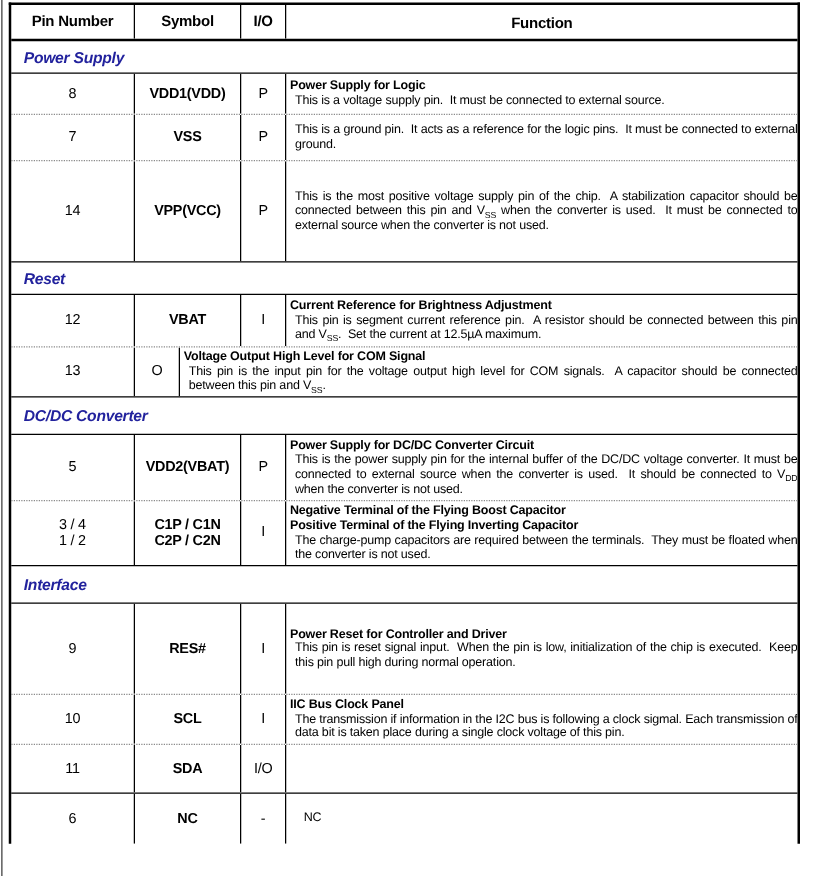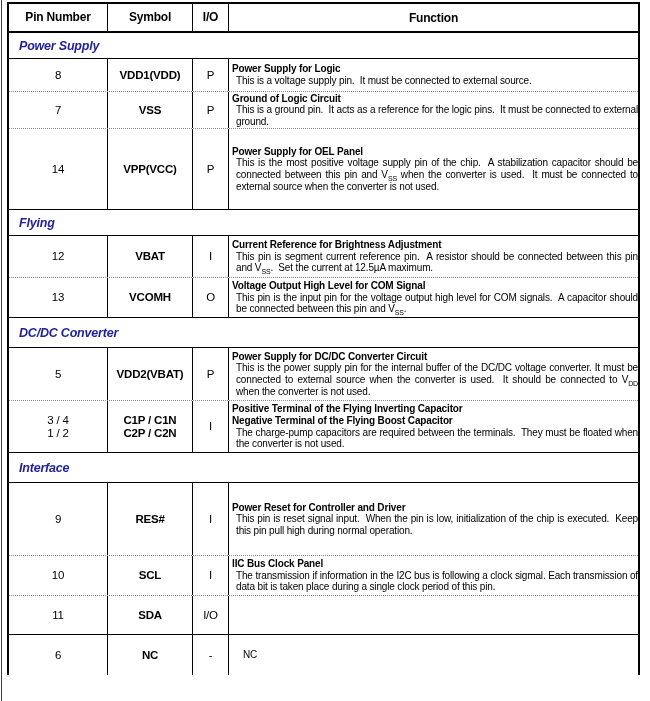--- a/index.html
+++ b/index.html
@@ -87,52 +87,49 @@
         <div class="t">Power Supply for Logic</div>
         <div class="d">This is a voltage supply pin.&nbsp; It must be connected to external source.</div>
       </div>
     </div>
 
     <div class="row dotted h37">
       <div class="c c1">7</div>
       <div class="c c2">VSS</div>
       <div class="c c3">P</div>
       <div class="c c4">
-        <div class="t">Ground of Logic Circuit</div>
         <div class="d">This is a ground pin.&nbsp; It acts as a reference for the logic pins.&nbsp; It must be connected to external ground.</div>
       </div>
     </div>
 
     <div class="row solid h81">
       <div class="c c1">14</div>
       <div class="c c2">VPP(VCC)</div>
       <div class="c c3">P</div>
       <div class="c c4">
-        <div class="t">Power Supply for OEL Panel</div>
         <div class="d">This is the most positive voltage supply pin of the chip.&nbsp; A stabilization capacitor should be connected between this pin and V<sub>SS</sub> when the converter is used.&nbsp; It must be connected to external source when the converter is not used.</div>
       </div>
     </div>
 
     <div class="row sec solid h26">
-      <span>Flying</span>
+      <span>Reset</span>
     </div>
 
     <div class="row dotted h42">
       <div class="c c1">12</div>
       <div class="c c2">VBAT</div>
       <div class="c c3">I</div>
       <div class="c c4">
         <div class="t">Current Reference for Brightness Adjustment</div>
         <div class="d">This pin is segment current reference pin.&nbsp; A resistor should be connected between this pin and V<sub>SS</sub>.&nbsp; Set the current at 12.5µA maximum.</div>
       </div>
     </div>
 
     <div class="row solid h40">
       <div class="c c1">13</div>
-      <div class="c c2">VCOMH</div>
       <div class="c c3">O</div>
       <div class="c c4">
         <div class="t">Voltage Output High Level for COM Signal</div>
         <div class="d">This pin is the input pin for the voltage output high level for COM signals.&nbsp; A capacitor should be connected between this pin and V<sub>SS</sub>.</div>
       </div>
     </div>
 
     <div class="row sec solid h30">
       <span>DC/DC Converter</span>
     </div>
@@ -147,22 +144,22 @@
       </div>
     </div>
 
     <div class="row solid h52">
       <div class="c c1">3 / 4
 1 / 2</div>
       <div class="c c2">C1P / C1N
 C2P / C2N</div>
       <div class="c c3">I</div>
       <div class="c c4">
+        <div class="t">Negative Terminal of the Flying Boost Capacitor</div>
         <div class="t">Positive Terminal of the Flying Inverting Capacitor</div>
-        <div class="t">Negative Terminal of the Flying Boost Capacitor</div>
         <div class="d">The charge-pump capacitors are required between the terminals.&nbsp; They must be floated when the converter is not used.</div>
       </div>
     </div>
 
     <div class="row sec solid h30">
       <span>Interface</span>
     </div>
 
     <div class="row dotted h73">
       <div class="c c1">9</div>
@@ -173,21 +170,21 @@
         <div class="d">This pin is reset signal input.&nbsp; When the pin is low, initialization of the chip is executed.&nbsp; Keep this pin pull high during normal operation.</div>
       </div>
     </div>
 
     <div class="row dotted h40">
       <div class="c c1">10</div>
       <div class="c c2">SCL</div>
       <div class="c c3">I</div>
       <div class="c c4">
         <div class="t">IIC Bus Clock Panel</div>
-        <div class="d">The transmission if information in the I2C bus is following a clock sigmal. Each transmission of data bit is taken place during a single clock period of this pin.</div>
+        <div class="d">The transmission if information in the I2C bus is following a clock sigmal. Each transmission of data bit is taken place during a single clock voltage of this pin.</div>
       </div>
     </div>
 
     <div class="row solid h39">
       <div class="c c1">11</div>
       <div class="c c2">SDA</div>
       <div class="c c3">I/O</div>
     </div>
 
 

